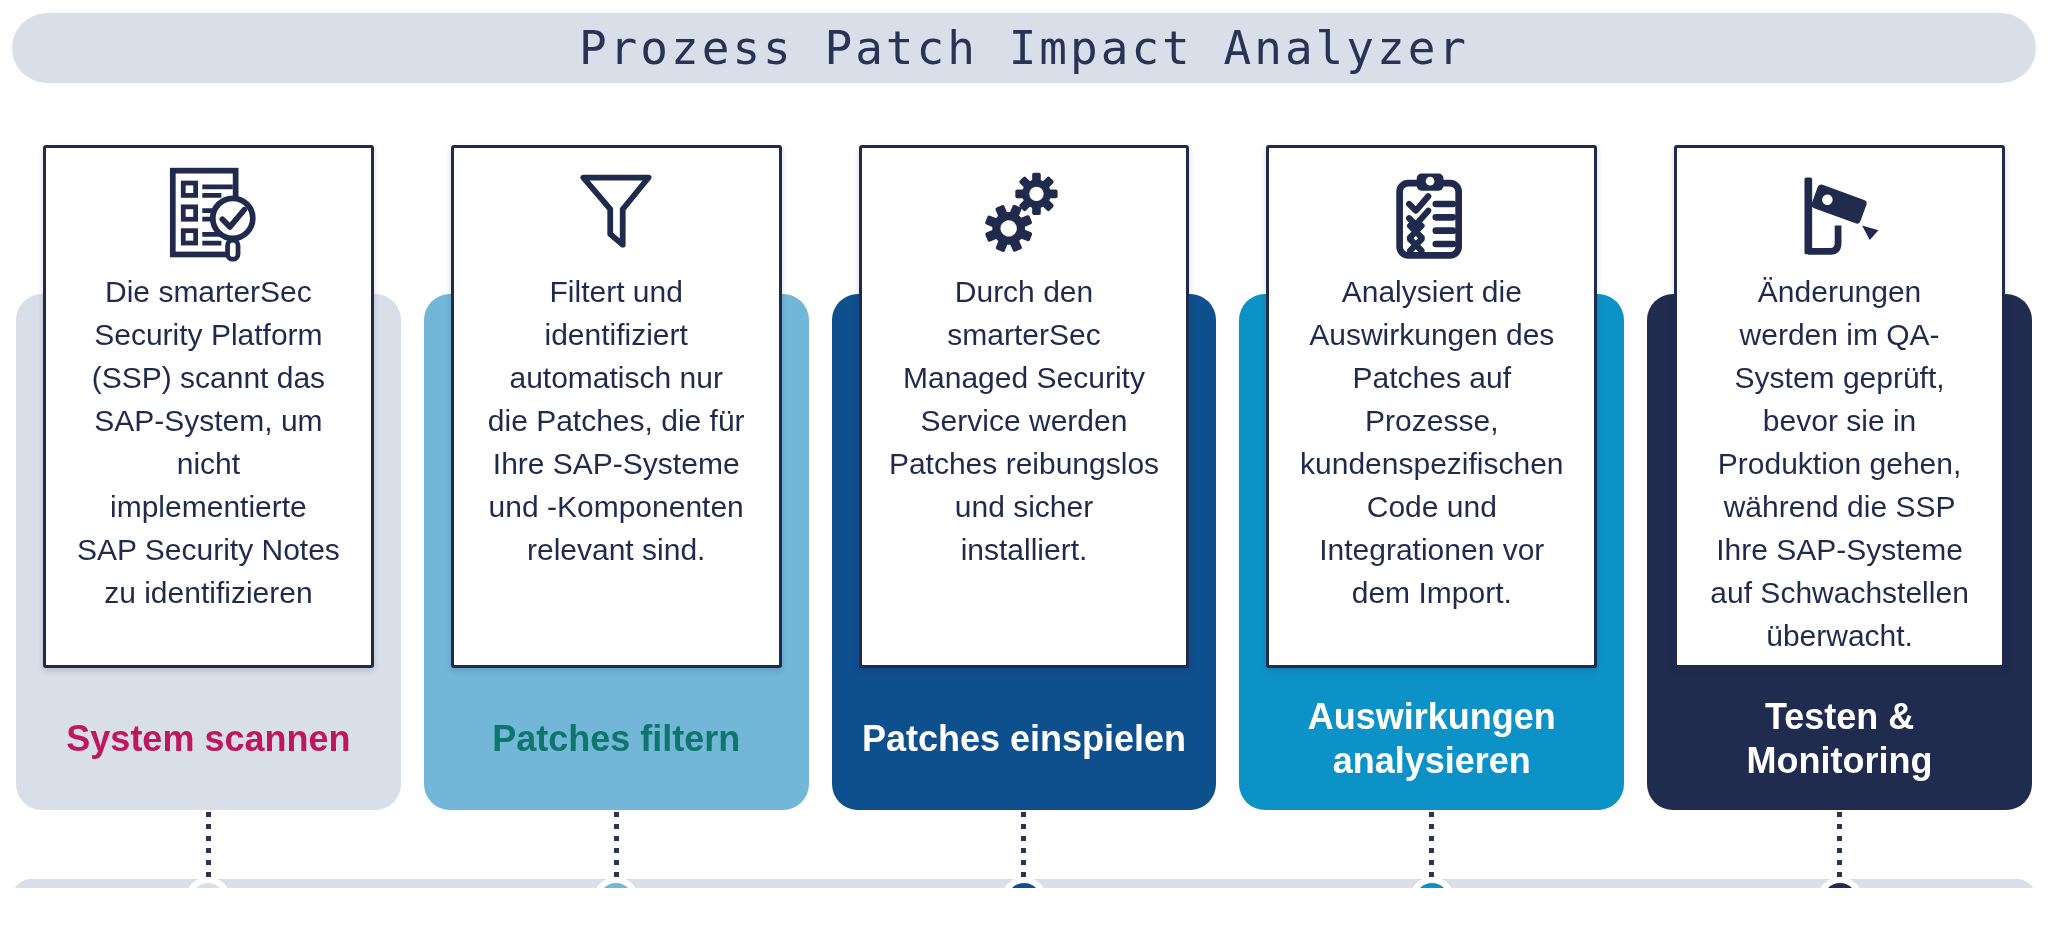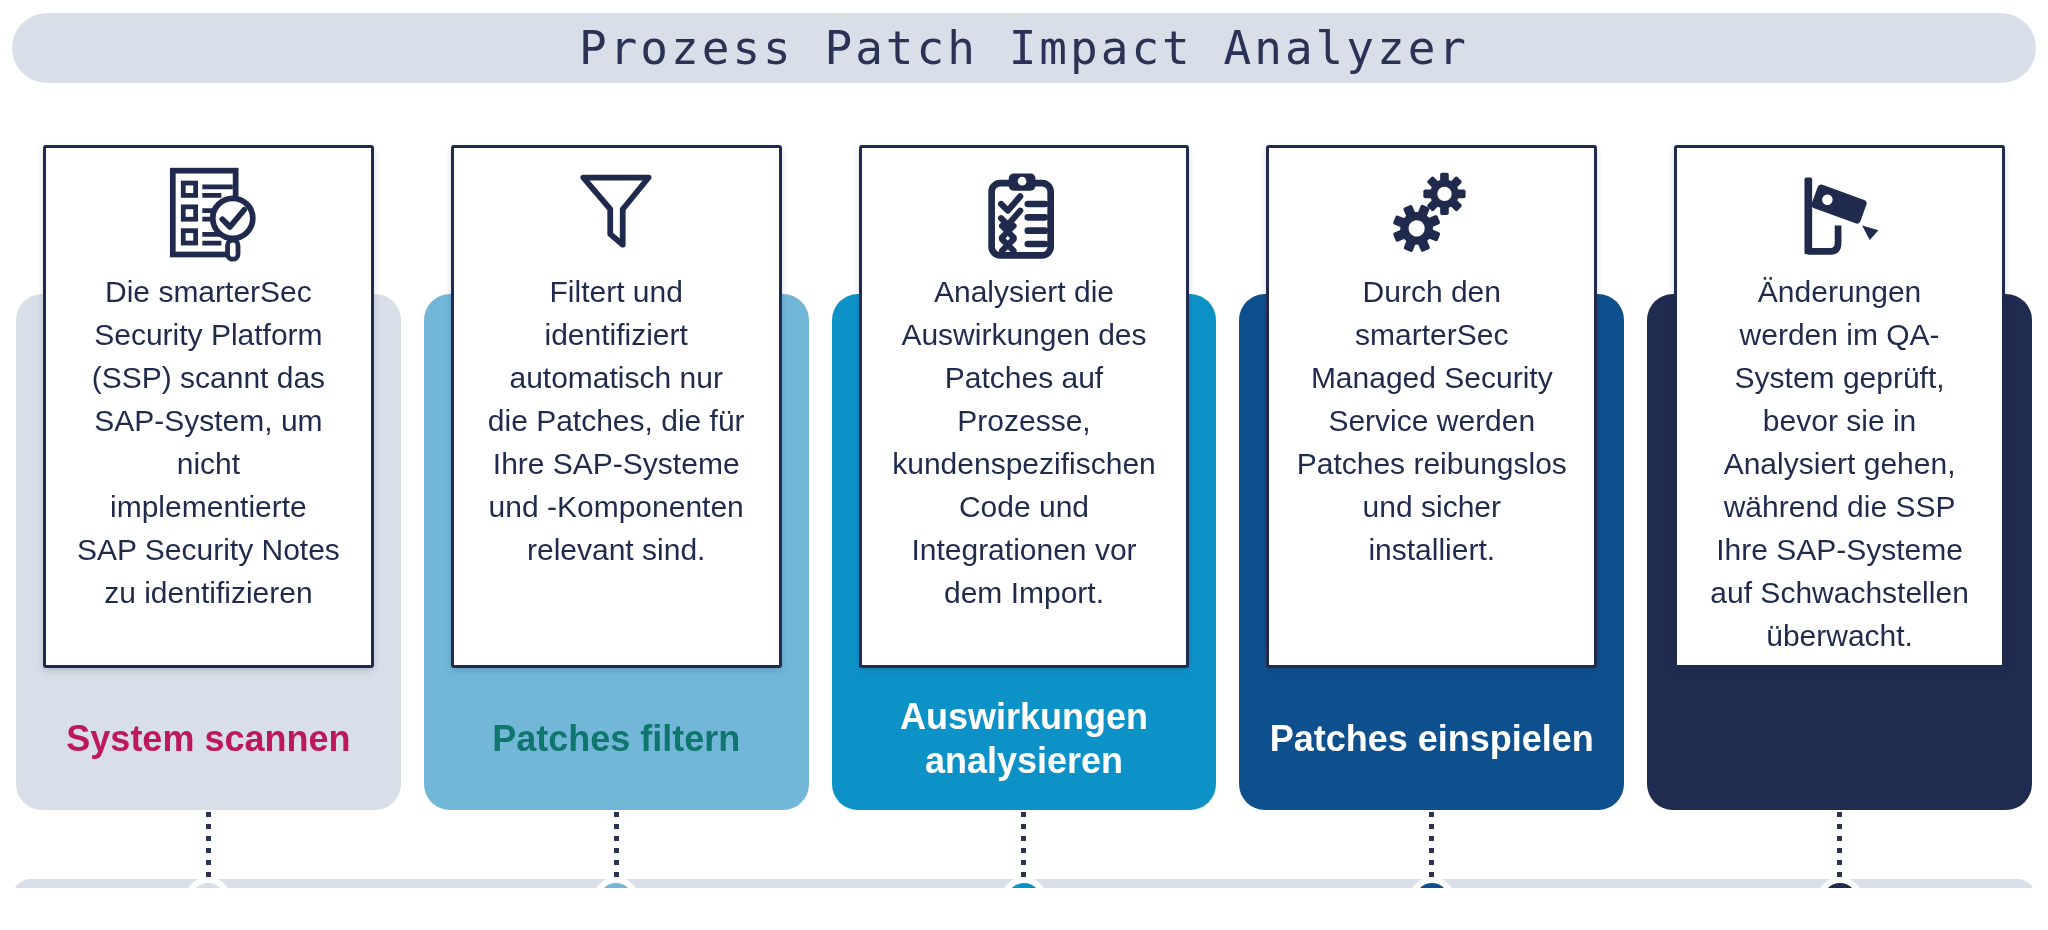--- a/index.html
+++ b/index.html
@@ -91,50 +91,20 @@
 identifiziert
 automatisch nur
 die Patches, die für
 Ihre SAP-Systeme
 und -Komponenten
 relevant sind.</div>
       </div>
       <div class="step-label" style="color: #0f766e;">Patches filtern</div>
       <div class="dotline"></div>
       <div class="dot" style="background: rgb(114, 183, 216);"></div>
-    </div>
-
-    <div class="col">
-      <div class="panel" style="background: rgb(13, 146, 200);"></div>
-      <div class="card">
-        <div class="icon">
-          <svg width="96" height="100" viewBox="0 0 96 105">
-            <rect x="14" y="20" width="62" height="76" rx="9" fill="#ffffff" stroke="#1f2a4d" stroke-width="7"></rect>
-            <rect class="fl" x="32" y="10" width="28" height="18" rx="5"></rect>
-            <circle cx="46" cy="18" r="4.5" fill="#ffffff"></circle>
-            <path class="st" stroke-width="6.5" stroke-linecap="round" stroke-linejoin="round" d="M24 42 l7 7 L44 34"></path>
-            <path class="st" stroke-width="6.5" stroke-linecap="round" stroke-linejoin="round" d="M24 57 l7 7 L44 49"></path>
-            <path class="st" stroke-width="6.5" stroke-linecap="round" d="M25 65 L37 77 M37 65 L25 77"></path>
-            <path class="st" stroke-width="6.5" stroke-linecap="round" d="M25 79 L37 91 M37 79 L25 91"></path>
-            <path class="st" stroke-width="7" stroke-linecap="round" d="M52 42 H70 M52 56 H70 M52 70 H70 M52 84 H70"></path>
-          </svg>
-        </div>
-        <div class="desc">Analysiert die
-Auswirkungen des
-Patches auf
-Prozesse,
-kundenspezifischen
-Code und
-Integrationen vor
-dem Import.</div>
-      </div>
-      <div class="step-label" style="color: rgb(255, 255, 255);">Auswirkungen
-analysieren</div>
-      <div class="dotline"></div>
-      <div class="dot" style="background: rgb(13, 146, 200);"></div>
     </div>
 
     <div class="col">
       <div class="panel" style="background: rgb(14, 79, 142);"></div>
       <div class="card">
         <div class="icon">
           <svg width="100" height="96" viewBox="0 0 100 100">
             <g class="fl" transform="translate(63,29)">
               <g>
                 <rect x="-4.5" y="-22" width="9" height="11" rx="2"></rect>
@@ -172,43 +142,75 @@
 Patches reibungslos
 und sicher
 installiert.</div>
       </div>
       <div class="step-label" style="color: rgb(255, 255, 255);">Patches einspielen</div>
       <div class="dotline"></div>
       <div class="dot" style="background: rgb(14, 79, 142);"></div>
     </div>
 
     <div class="col">
+      <div class="panel" style="background: rgb(13, 146, 200);"></div>
+      <div class="card">
+        <div class="icon">
+          <svg width="96" height="100" viewBox="0 0 96 105">
+            <rect x="14" y="20" width="62" height="76" rx="9" fill="#ffffff" stroke="#1f2a4d" stroke-width="7"></rect>
+            <rect class="fl" x="32" y="10" width="28" height="18" rx="5"></rect>
+            <circle cx="46" cy="18" r="4.5" fill="#ffffff"></circle>
+            <path class="st" stroke-width="6.5" stroke-linecap="round" stroke-linejoin="round" d="M24 42 l7 7 L44 34"></path>
+            <path class="st" stroke-width="6.5" stroke-linecap="round" stroke-linejoin="round" d="M24 57 l7 7 L44 49"></path>
+            <path class="st" stroke-width="6.5" stroke-linecap="round" d="M25 65 L37 77 M37 65 L25 77"></path>
+            <path class="st" stroke-width="6.5" stroke-linecap="round" d="M25 79 L37 91 M37 79 L25 91"></path>
+            <path class="st" stroke-width="7" stroke-linecap="round" d="M52 42 H70 M52 56 H70 M52 70 H70 M52 84 H70"></path>
+          </svg>
+        </div>
+        <div class="desc">Analysiert die
+Auswirkungen des
+Patches auf
+Prozesse,
+kundenspezifischen
+Code und
+Integrationen vor
+dem Import.</div>
+      </div>
+      <div class="step-label" style="color: rgb(255, 255, 255);">Auswirkungen
+analysieren</div>
+      <div class="dotline"></div>
+      <div class="dot" style="background: rgb(13, 146, 200);"></div>
+    </div>
+
+    <div class="col">
       <div class="panel" style="background: rgb(32, 43, 80);"></div>
       <div class="card">
         <div class="icon">
           <svg width="100" height="96" viewBox="0 0 100 100">
             <rect class="fl" x="13" y="12" width="8" height="80" rx="2"></rect>
             <g transform="rotate(20 50 40)">
               <rect class="fl" x="22" y="27" width="54" height="26" rx="4"></rect>
               <circle cx="36" cy="40" r="5.5" fill="#ffffff"></circle>
             </g>
             <path class="st" stroke-width="7" d="M17 89 H40 Q48 89 48 80 V62"></path>
             <polygon class="fl" points="73,62 90,67 81,77"></polygon>
           </svg>
         </div>
         <div class="desc">Änderungen
 werden im QA-
 System geprüft,
 bevor sie in
-Analysiert gehen,
+Produktion gehen,
 während die SSP
 Ihre SAP-Systeme
 auf Schwachstellen
 überwacht.</div>
       </div>
+      <div class="step-label" style="color: rgb(255, 255, 255);">Testen &amp;
+Monitoring</div>
       <div class="dotline"></div>
       <div class="dot" style="background: rgb(32, 43, 80);"></div>
     </div>
 
   </div>
 
   <div class="timeline-bar"></div>
 
 </div>
 

